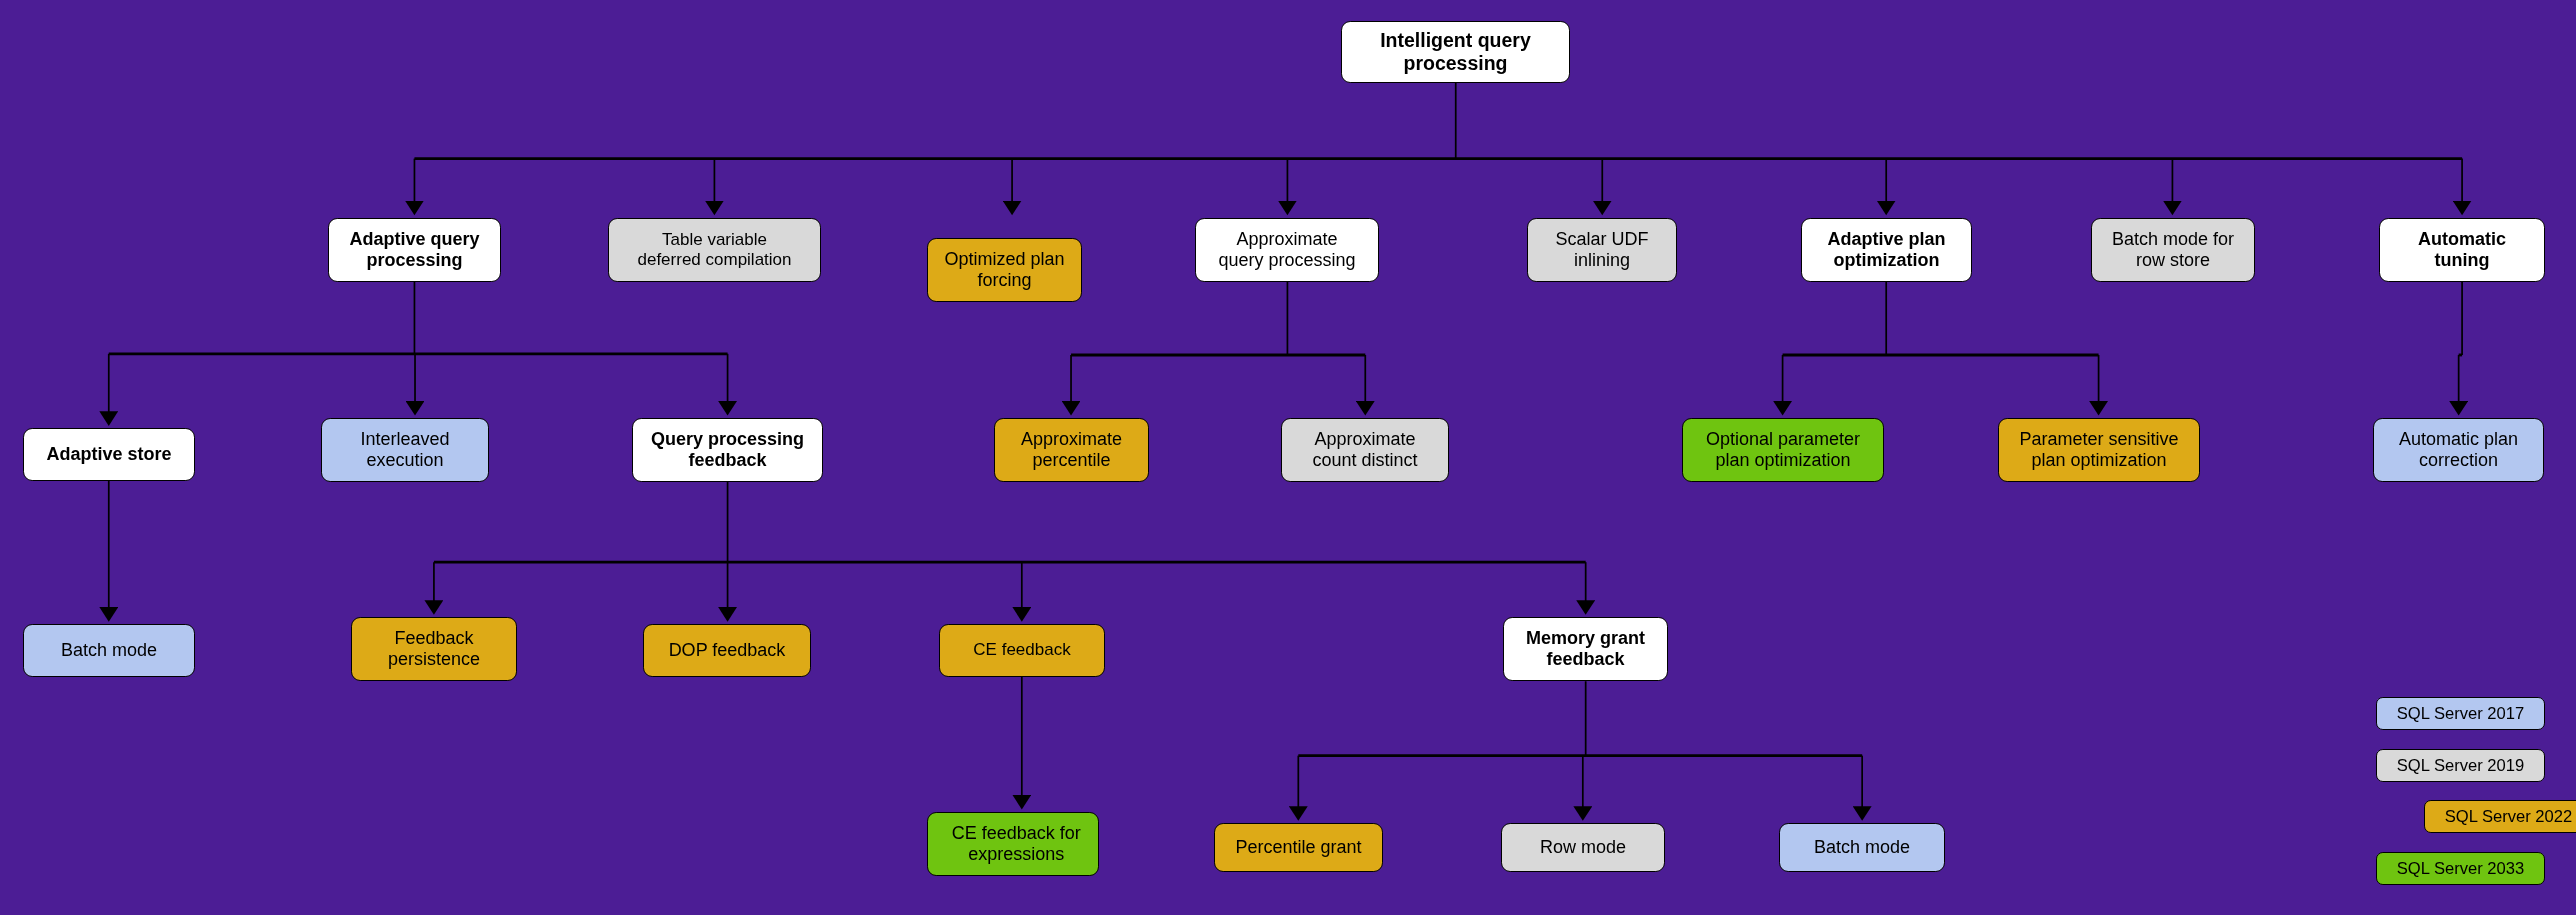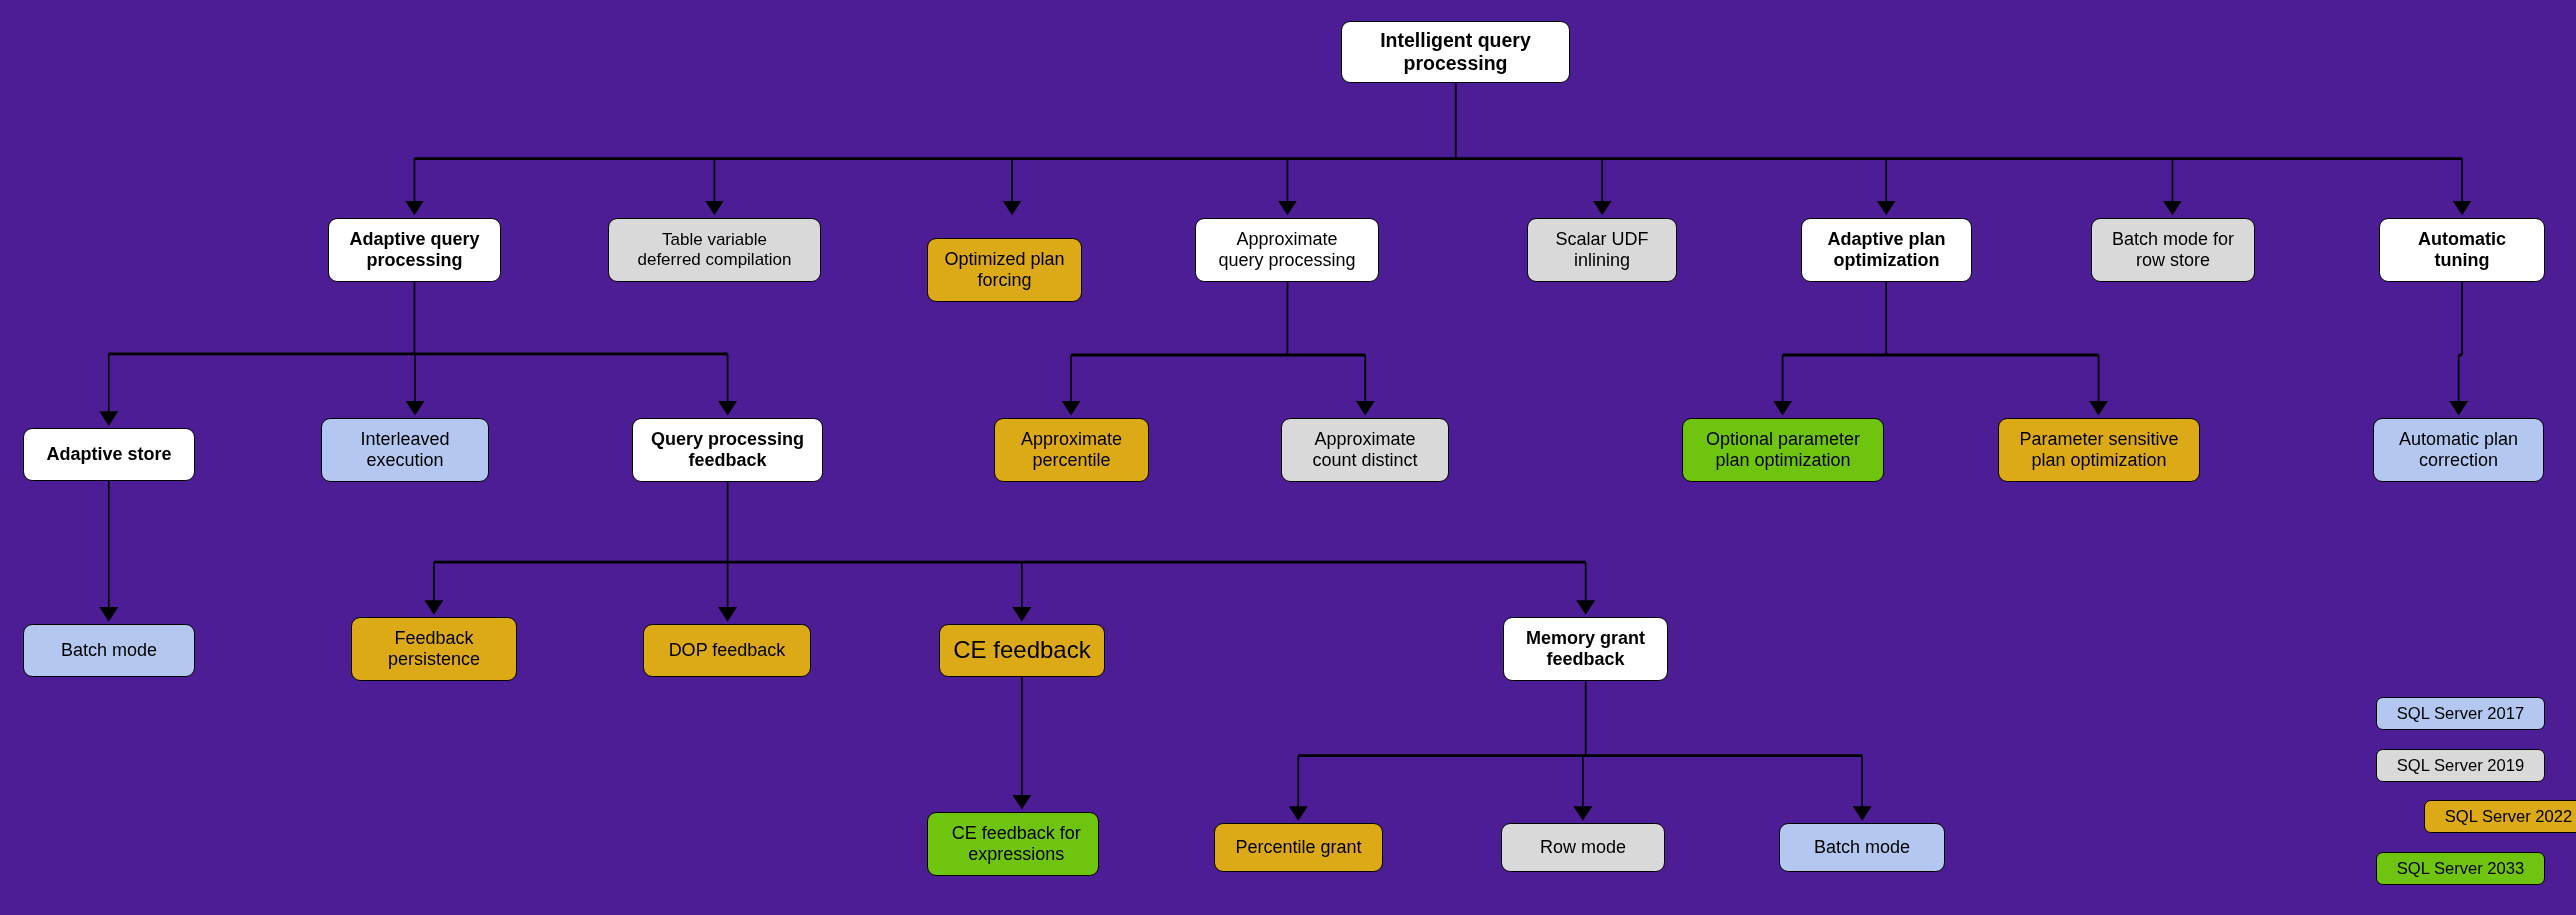--- a/index.html
+++ b/index.html
@@ -190,21 +190,21 @@
       <div class="node n-blue" style="left: 23px; top: 624px; width: 172px; height: 53px; font-size: 18px;">
         <span class="label">Batch mode</span>
       </div>
       <div class="node n-orange" style="left: 351px; top: 617px; width: 166px; height: 64px; font-size: 18px;">
         <span class="label">Feedback
 persistence</span>
       </div>
       <div class="node n-orange" style="left: 643px; top: 624px; width: 168px; height: 53px; font-size: 18px;">
         <span class="label">DOP feedback</span>
       </div>
-      <div class="node n-orange" style="left: 939px; top: 624px; width: 166px; height: 53px; font-size: 24px;">
+      <div class="node n-orange" style="left: 939px; top: 624px; width: 166px; height: 53px; font-size: 17px;">
         <span class="label">CE feedback</span>
       </div>
       <div class="node n-white" style="left: 1503px; top: 617px; width: 165px; height: 64px; font-size: 18px;">
         <span class="label bold">Memory grant
 feedback</span>
       </div>
       <div class="node n-green" style="left: 927px; top: 812px; width: 172px; height: 64px; font-size: 18px; padding-left: 11px;">
         <span class="label">CE feedback for
 expressions</span>
       </div>

